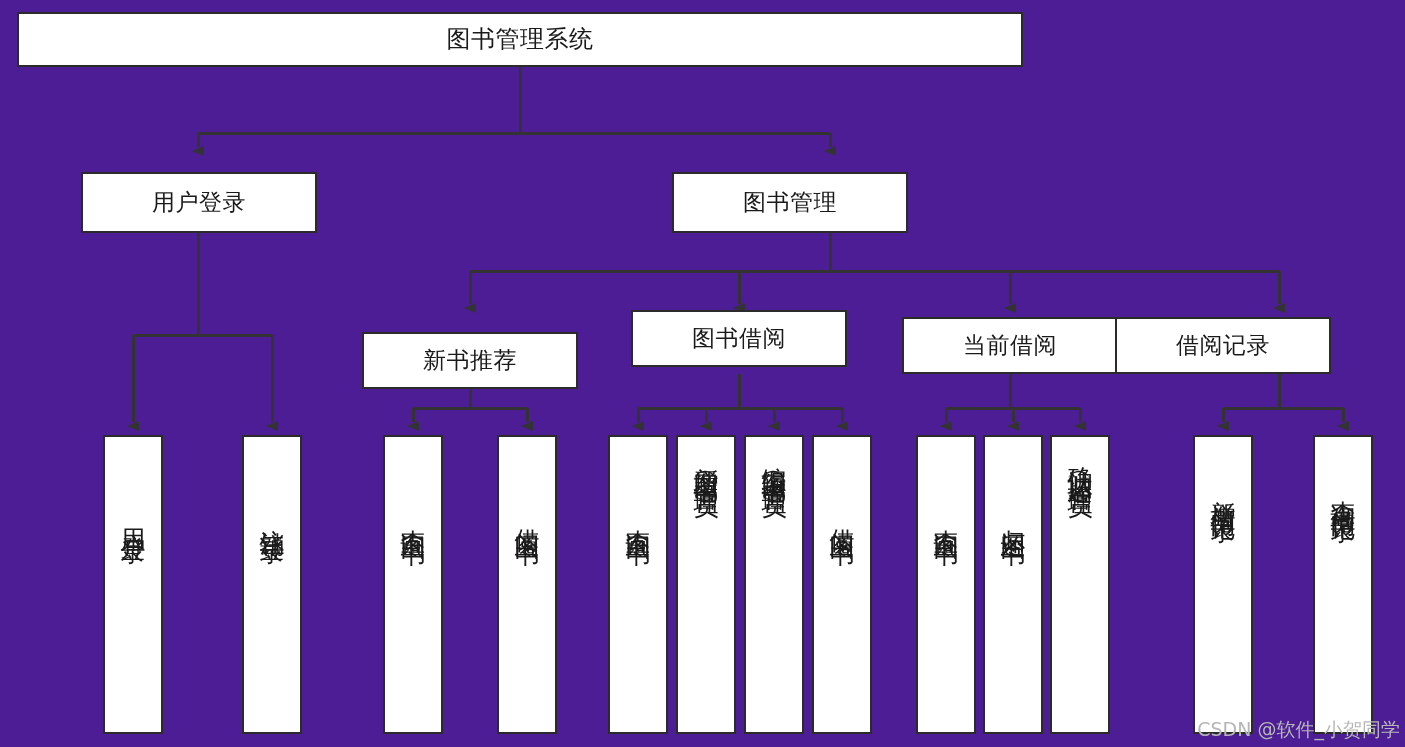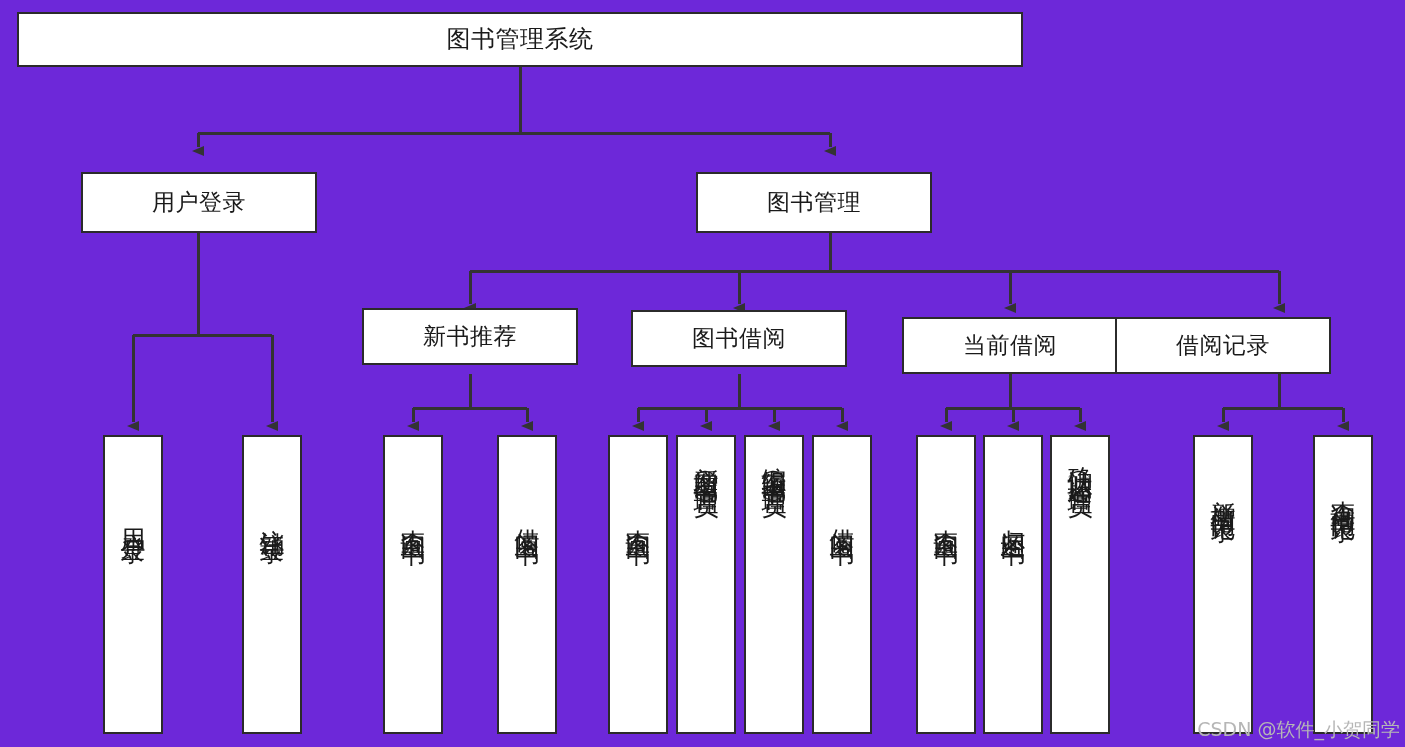--- a/index.html
+++ b/index.html
@@ -4,21 +4,21 @@
 <style>
   html, body {
     margin: 0;
     padding: 0;
     background: #ffffff;
   }
   #canvas {
     position: relative;
     width: 1405px;
     height: 747px;
-    background: #6d28d9;
+    background: #4c1d95;
     font-family: "DejaVu Sans", "Liberation Sans", sans-serif;
     overflow: hidden;
   }
   #edges {
     position: absolute;
     left: 0;
     top: 0;
     width: 1405px;
     height: 747px;
   }
@@ -128,25 +128,25 @@
     </g>
   </svg>
 
   <div class="node h root" style="left:17px; top:12px; width:1006px; height:55px;">
     <span class="lbl">图书管理系统</span>
   </div>
 
   <div class="node h" style="left:81px; top:172px; width:236px; height:61px;">
     <span class="lbl">用户登录</span>
   </div>
-  <div class="node h" style="left:696px; top:172px; width:236px; height:61px;">
+  <div class="node h" style="left:672px; top:172px; width:236px; height:61px;">
     <span class="lbl">图书管理</span>
   </div>
 
-  <div class="node h" style="left:362px; top:308px; width:216px; height:57px;">
+  <div class="node h" style="left:362px; top:332px; width:216px; height:57px;">
     <span class="lbl">新书推荐</span>
   </div>
   <div class="node h" style="left:631px; top:310px; width:216px; height:57px;">
     <span class="lbl">图书借阅</span>
   </div>
   <div class="node h" style="left:902px; top:317px; width:216px; height:57px;">
     <span class="lbl">当前借阅</span>
   </div>
   <div class="node h" style="left:1115px; top:317px; width:216px; height:57px;">
     <span class="lbl">借阅记录</span>

